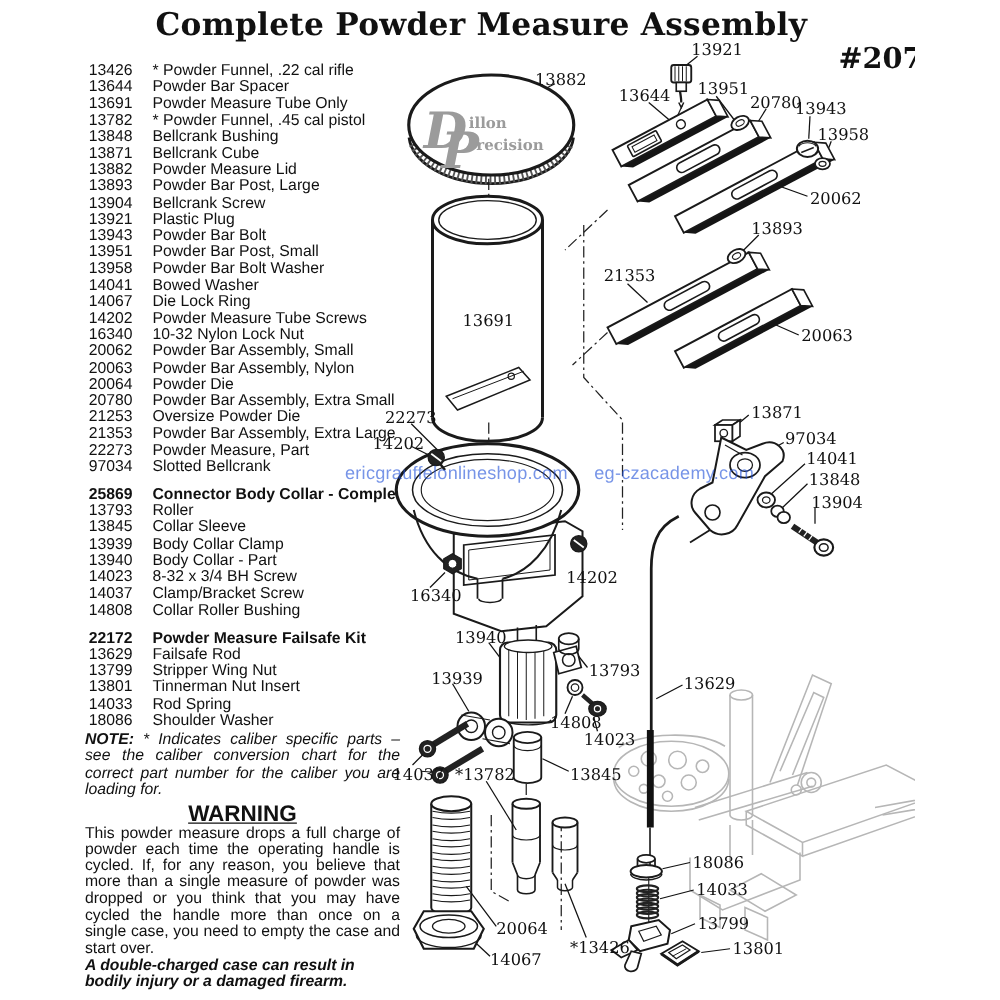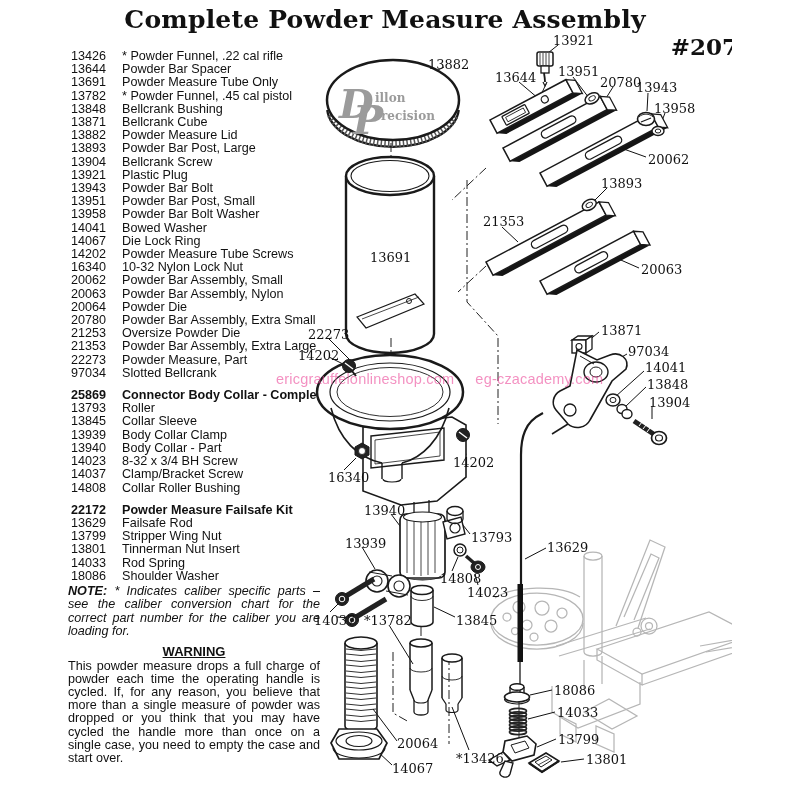--- a/index.html
+++ b/index.html
@@ -13,27 +13,27 @@
   .pl-section{margin-top:9px;}
   .pl-section:first-child{margin-top:0;}
   .pl-row{display:flex;}
   .pl-row.bold{font-weight:bold;}
   .pl-num{width:38px;text-align:right;margin-right:16px;flex:none;}
   .pl-desc{white-space:nowrap;}
   .note-block{position:absolute;left:68px;top:585px;width:252px;font-size:12.6px;
         line-height:13.3px;text-align:justify;font-style:italic;}
   .note-label{font-weight:bold;}
   .warning-block{position:absolute;left:68px;top:645px;width:252px;font-size:12.6px;line-height:13.1px;}
-  .warning-head{font-weight:bold;text-align:center;text-decoration:underline;font-size:13px;margin-bottom:2px;}
+  .warning-head{font-weight:bold;text-align:center;text-decoration:underline;font-size:18px;margin-bottom:2px;}
   .warning-body{text-align:justify;}
   .warning-em{font-weight:bold;font-style:italic;margin-top:1px;}
   #diagram-svg{position:absolute;left:0;top:0;z-index:10;}
   #diagram-labels{position:absolute;left:0;top:0;width:800px;height:800px;z-index:20;pointer-events:none;}
   .part-label{position:absolute;font-family:"DejaVu Serif",serif;font-size:13px;color:#111;white-space:nowrap;}
-  .watermark{position:absolute;left:276px;top:371px;z-index:30;font-size:14.5px;color:#ec4899;
+  .watermark{position:absolute;left:276px;top:371px;z-index:30;font-size:14.5px;color:#1d4ed8;
         opacity:.6;letter-spacing:.2px;white-space:pre;}
 </style>
 </head>
 <body>
 
 <div class="page">
 
   <div class="title-line1">Complete Powder Measure Assembly</div>
   <div class="title-line2">#20782</div>
 
@@ -200,20 +200,21 @@
           <span class="pl-desc">Shoulder Washer</span>
         </div>
       </div>
     </div>
 
   <div class="note-block"><span class="note-label">NOTE:</span> <span>*  Indicates caliber specific parts – see the caliber conversion chart for the correct part number for the caliber you are loading for.</span></div>
 
   <div class="warning-block">
     <div class="warning-head">WARNING</div>
     <div class="warning-body">This powder measure drops a full charge of powder each time the operating handle is cycled. If, for any reason, you believe that more than a single measure of powder was dropped or you think that you may have cycled the handle more than once on a single case, you need to empty the case and start over.</div>
+    <div class="warning-em">A double-charged case can result in bodily injury or a damaged firearm.</div>
   </div>
 
   <svg id="diagram-svg" width="800" height="800" viewBox="0 0 800 800">
 
     <g stroke="#b6b6b6" stroke-width="1.25" fill="none">
       <ellipse cx="537" cy="619" rx="46" ry="26"></ellipse>
       <path d="M491,623 A46,26 0 0 0 583,623"></path>
       <circle cx="519" cy="607" r="6"></circle>
         <circle cx="542" cy="608" r="7"></circle>
         <circle cx="527" cy="625" r="5"></circle>

